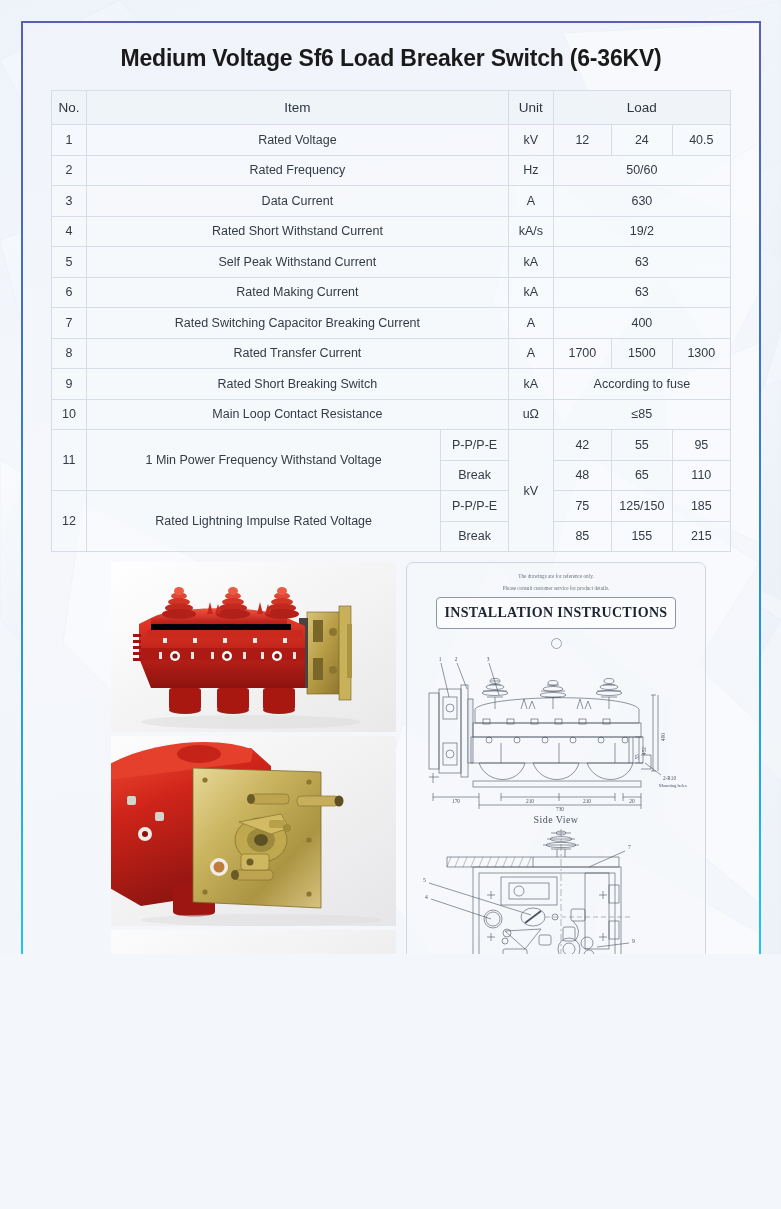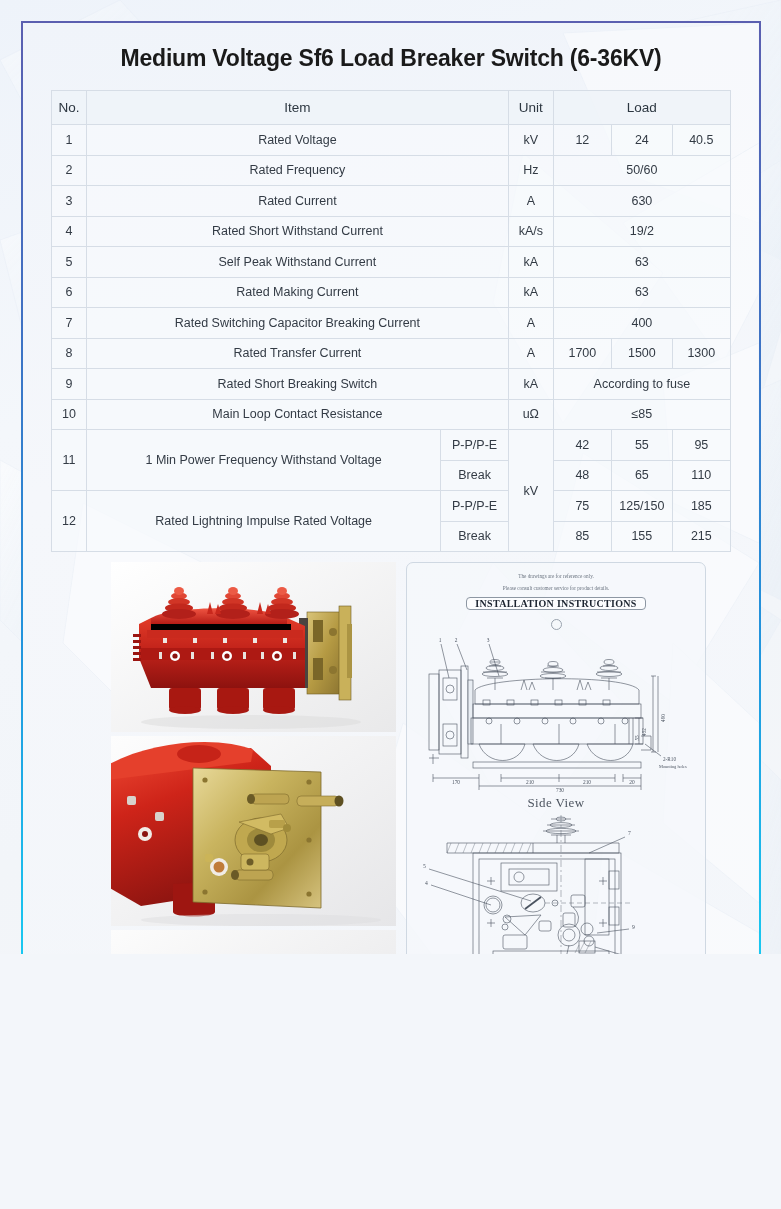--- a/index.html
+++ b/index.html
@@ -116,37 +116,37 @@
     font-size: 5.2px;
     color: #6b7480;
     text-align: center;
     line-height: 1.45;
     margin-top: 4px;
   }
   .dw-badge {
     margin: 5px 0 2px;
     border: 1px solid #8d97a3;
     border-radius: 4px;
-    padding: 0 8px;
+    padding: 7px 8px;
     font-family: "Liberation Serif", serif;
     font-weight: bold;
-    font-size: 10px;
+    font-size: 14px;
     letter-spacing: .3px;
     color: #1c2430;
     background: rgba(255,255,255,.55);
   }
   .dw-dot {
     width: 11px; height: 11px;
     border: 1px solid #9aa3ae;
     border-radius: 50%;
     margin: 7px 0 2px;
   }
   .dw-caption {
     font-family: "Liberation Serif", serif;
-    font-size: 13px;
+    font-size: 10px;
     color: #4d5560;
     text-align: center;
     margin: 3px 17px 2px;
     letter-spacing: .4px;
   }
   .dw-legend {
     font-family: "Liberation Serif", serif;
     font-size: 5.4px;
     color: #5a636e;
     text-align: center;
@@ -232,21 +232,21 @@
                 <td>40.5</td>
               </tr>
               <tr>
                 <td>2</td>
                 <td colspan="2">Rated Frequency</td>
                 <td>Hz</td>
                 <td colspan="3">50/60</td>
               </tr>
               <tr>
                 <td>3</td>
-                <td colspan="2">Rated Current</td>
+                <td colspan="2">Data Current</td>
                 <td>A</td>
                 <td colspan="3">630</td>
               </tr>
               <tr>
                 <td>4</td>
                 <td colspan="2">Rated Short Withstand Current</td>
                 <td>kA/s</td>
                 <td colspan="3">19/2</td>
               </tr>
               <tr>

